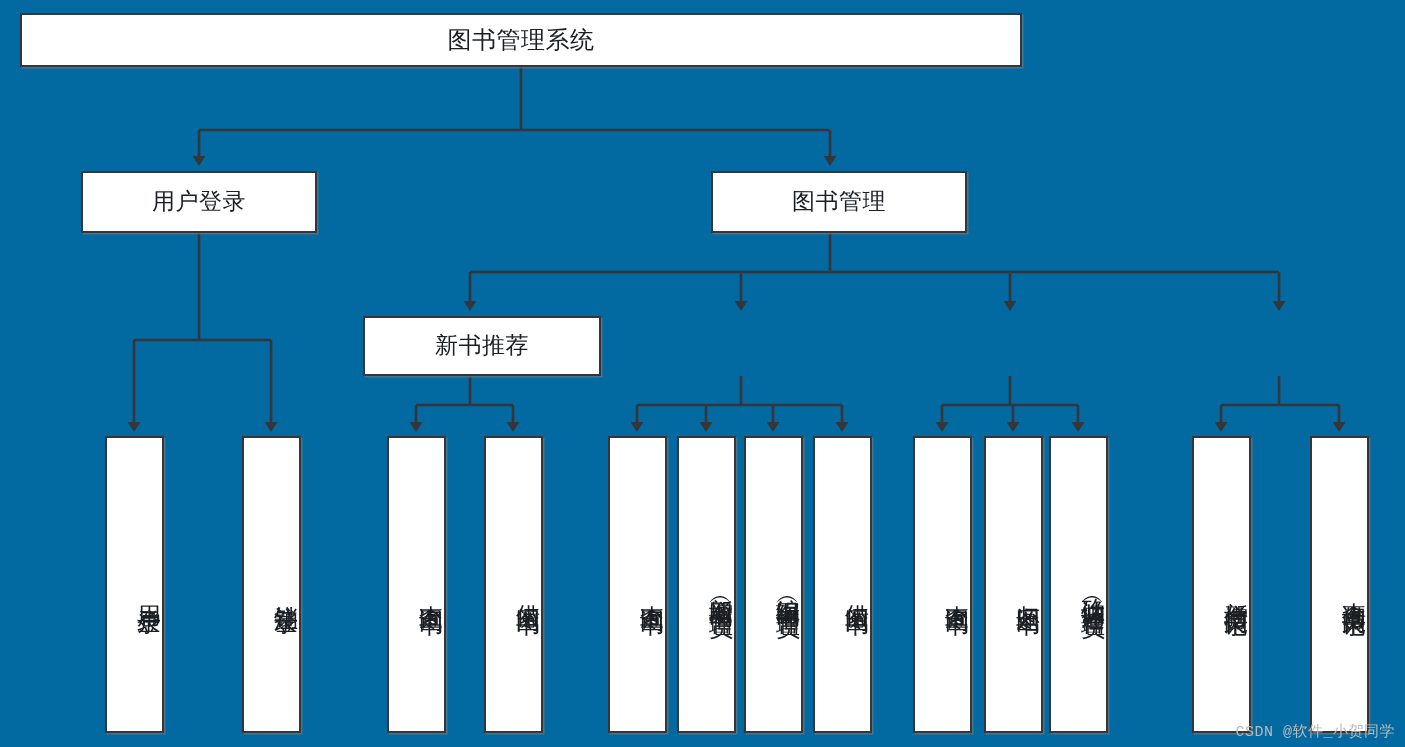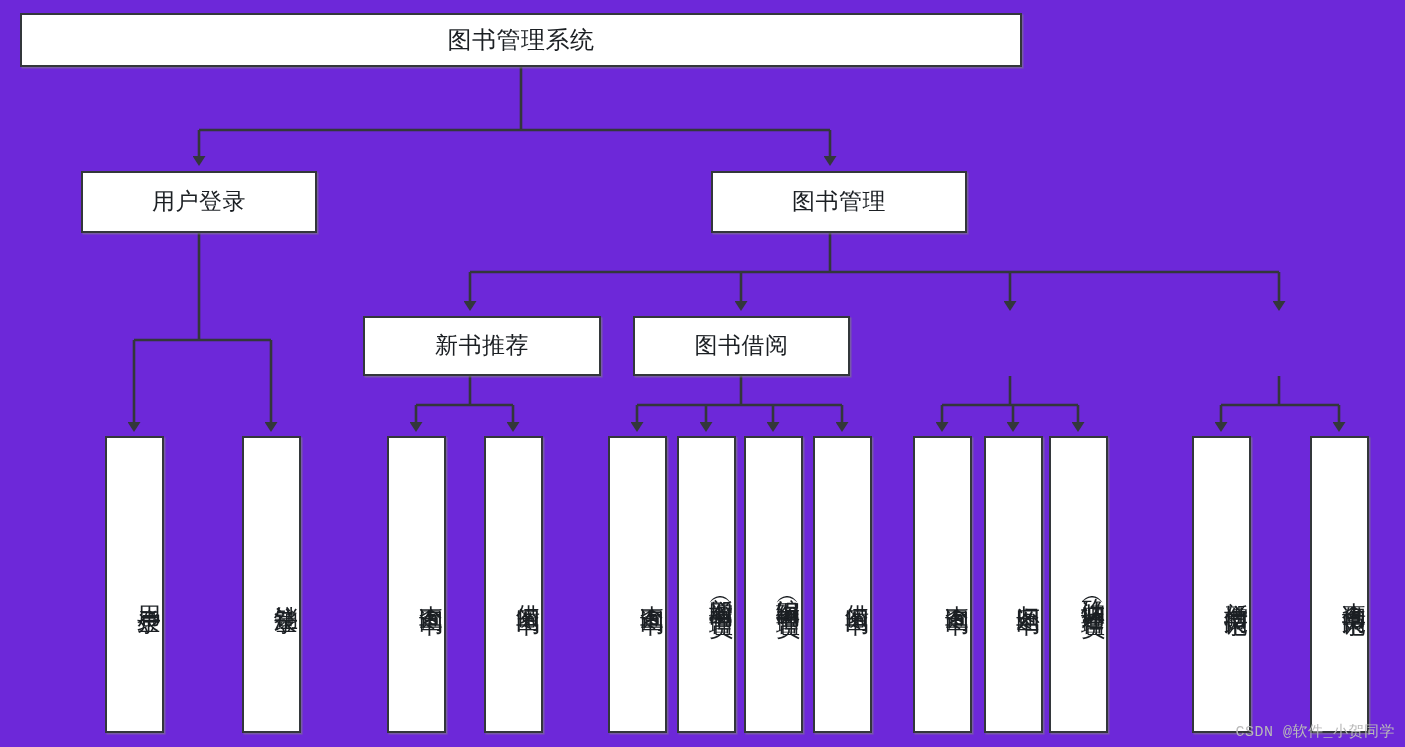--- a/index.html
+++ b/index.html
@@ -11,21 +11,21 @@
     width: 1405px;
     height: 747px;
     font-family: "Liberation Sans", "DejaVu Sans", sans-serif;
     overflow: hidden;
     position: relative;
   }
   #diagram-root {
     position: relative;
     width: 1405px;
     height: 747px;
-    background: #6d28d9;
+    background: #0369a1;
   }
   .node {
     position: absolute;
     box-sizing: border-box;
     border: 2.5px solid #33373b;
     background: #ffffff;
     display: flex;
     align-items: center;
     justify-content: center;
     text-align: center;
@@ -127,21 +127,20 @@
   </svg>
 
   <div class="node node-h node-root" style="left:20px; top:13px; width:1002px; height:54px;">图书管理系统</div>
 
   <div class="node node-h" style="left:81px; top:171px; width:236px; height:62px;">用户登录</div>
 
   <div class="node node-h" style="left:711px; top:171px; width:256px; height:62px;">图书管理</div>
 
   <div class="node node-h" style="left:363px; top:316px; width:238px; height:60px;">新书推荐</div>
 
-  <div class="node node-h" style="left:633px; top:316px; width:217px; height:60px;">图书借阅</div>
 
 
 
   <div class="node node-v" style="left:105px; top:436px; width:59px; height:297px;">用户登录</div>
 
   <div class="node node-v" style="left:242px; top:436px; width:59px; height:297px;">注销登录</div>
 
   <div class="node node-v" style="left:387px; top:436px; width:59px; height:297px;">查询图书</div>
 
   <div class="node node-v" style="left:484px; top:436px; width:59px; height:297px;">借阅图书</div>

